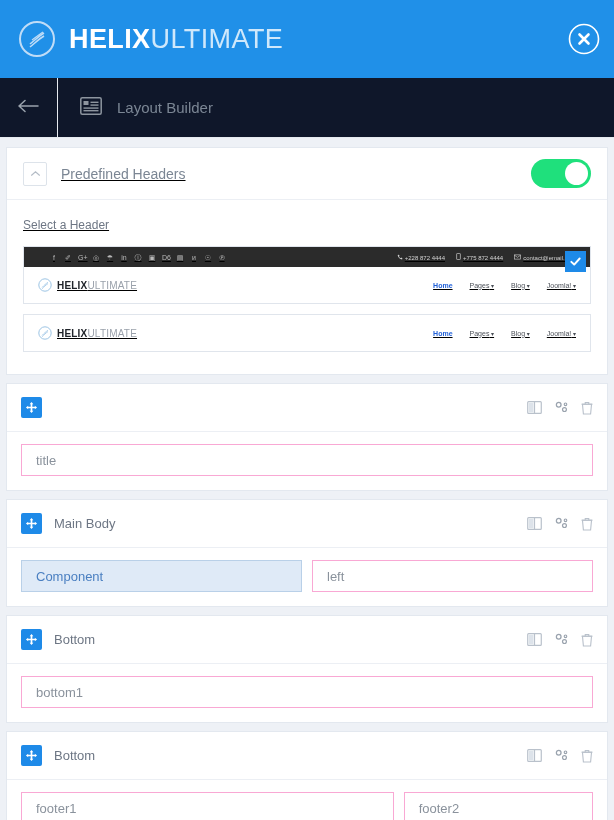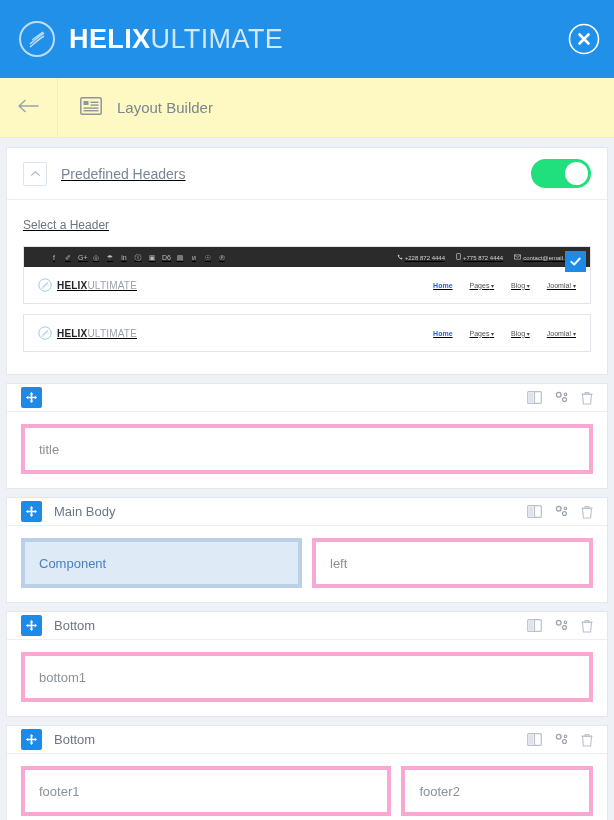--- a/index.html
+++ b/index.html
@@ -31,21 +31,21 @@
   .brand-light { color: #cfe8fb; font-weight: 300; }
   .close-btn {
     position: absolute; right: 14px; top: 50%;
     transform: translateY(-50%);
     width: 32px; height: 32px; cursor: pointer;
   }
 
   
   .titlebar {
     height: 60px;
-    background: #fef9c3;
+    background: #0f172a;
     display: flex;
     align-items: center;
     border-bottom: 1px solid #e6eaf0;
   }
   .back-cell {
     width: 58px; height: 100%;
     display: flex; align-items: center; justify-content: center;
     border-right: 1px solid #e6eaf0;
     cursor: pointer;
   }
@@ -141,40 +141,40 @@
   .hc-check {
     position: absolute; right: 4px; top: 4px;
     width: 21px; height: 21px;
     background: #1e8ae8;
     display: flex; align-items: center; justify-content: center;
     cursor: pointer;
   }
 
   
   .lb-head {
-    height: 28px;
+    height: 48px;
     display: flex; align-items: center;
     padding: 0 14px;
     border-bottom: 1px solid #eceff4;
   }
   .move-btn {
     width: 21px; height: 21px;
     background: #1e8ae8;
     border-radius: 2px;
     display: flex; align-items: center; justify-content: center;
     cursor: pointer; flex: 0 0 21px;
   }
   .lb-name { margin-left: 12px; font-size: 13px; color: #6d7684; }
   .lb-actions { margin-left: auto; display: flex; gap: 12px; align-items: center; }
   .lb-actions span { cursor: pointer; display: flex; }
   .lb-body { padding: 12px 14px 14px 14px; display: flex; gap: 10px; }
   .block {
-    border: 4px solid #f9a8d4;
+    border: 1px solid #f9a8d4;
     background: #fff;
-    height: 50px;
+    height: 32px;
     display: flex; align-items: center;
     padding: 0 14px;
     font-size: 13px; color: #8a929c;
     cursor: pointer;
   }
   .block.selected {
     background: #dfeaf7;
     border-color: #b9d0e8;
     color: #4a7fc1;
   }

